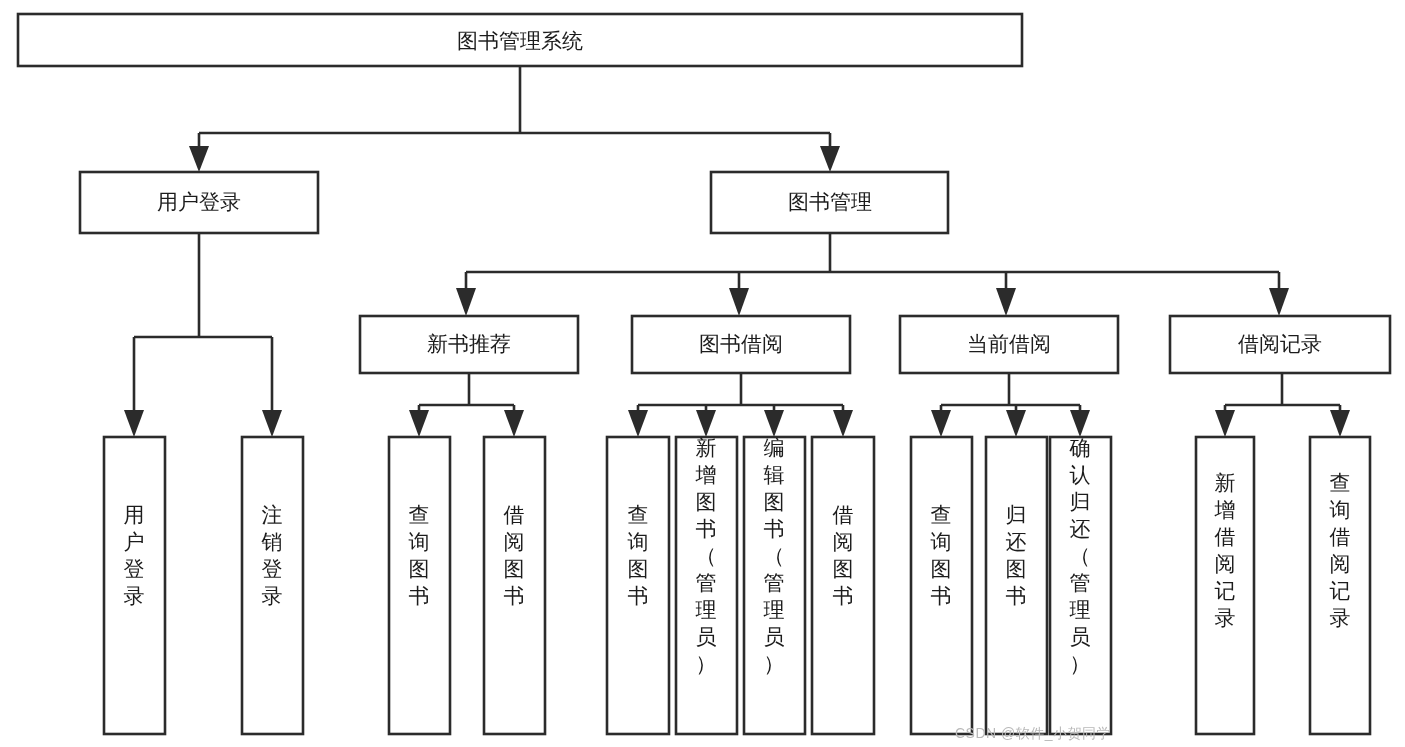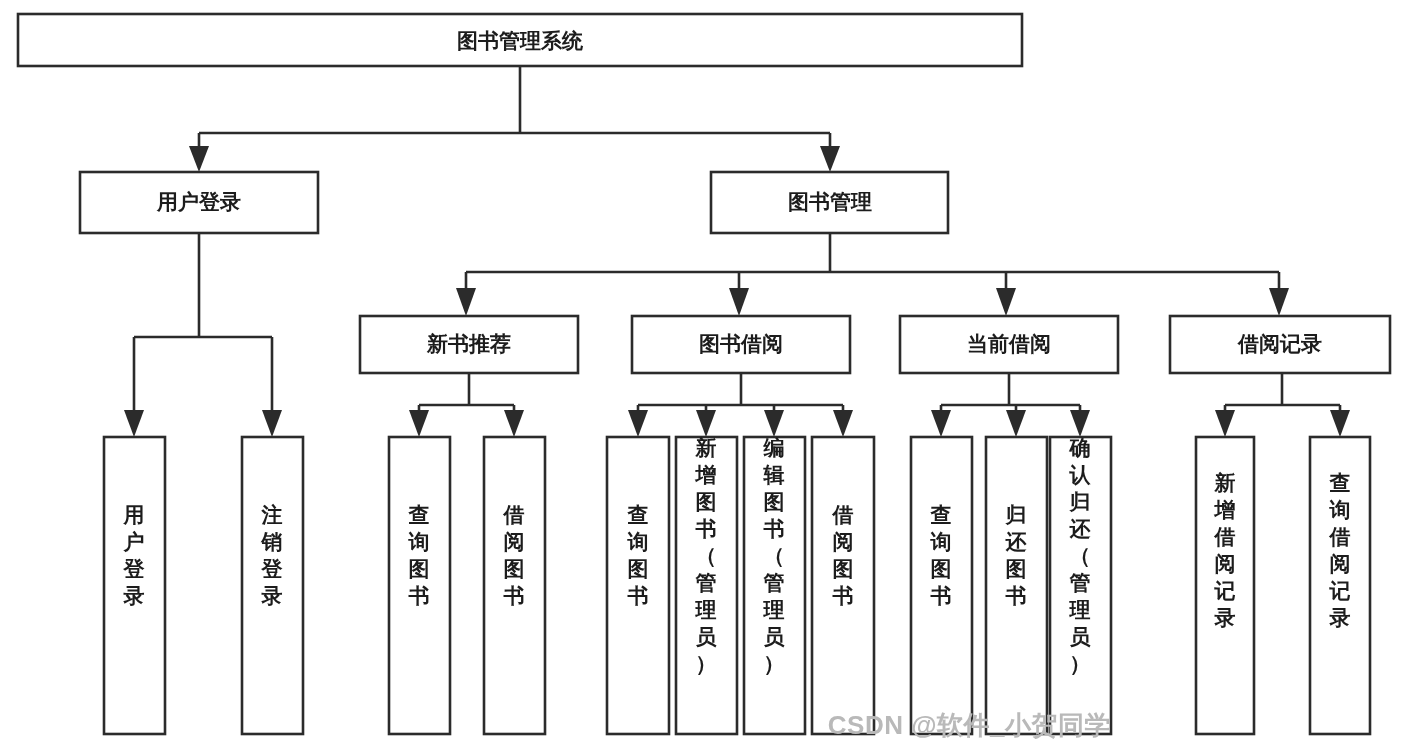--- a/index.html
+++ b/index.html
@@ -11,21 +11,20 @@
     width: 1405px;
     height: 747px;
     font-family: "Liberation Sans", "DejaVu Sans", sans-serif;
     overflow: hidden;
     position: relative;
   }
   #diagram-root {
     position: relative;
     width: 1119px;
     height: 747px;
-    font-weight: bold;
   }
   svg.diagram-canvas {
     position: absolute;
     top: 0;
     left: 0;
     width: 1405px;
     height: 747px;
     display: block;
   }
   .node-box {
@@ -54,21 +53,21 @@
     font-family: "Liberation Sans", "DejaVu Sans", sans-serif;
     font-size: 21px;
     fill: #1c1c1c;
     text-anchor: middle;
   }
   .watermark-text {
     position: absolute;
     right: 8px;
     bottom: 4px;
     font-family: "Liberation Sans", "DejaVu Sans", sans-serif;
-    font-size: 26px;
+    font-size: 14px;
     color: #b9b9b9;
     white-space: nowrap;
     letter-spacing: 0.5px;
     pointer-events: none;
   }
 </style>
 </head>
 <body>
 
 <div id="diagram-root">

